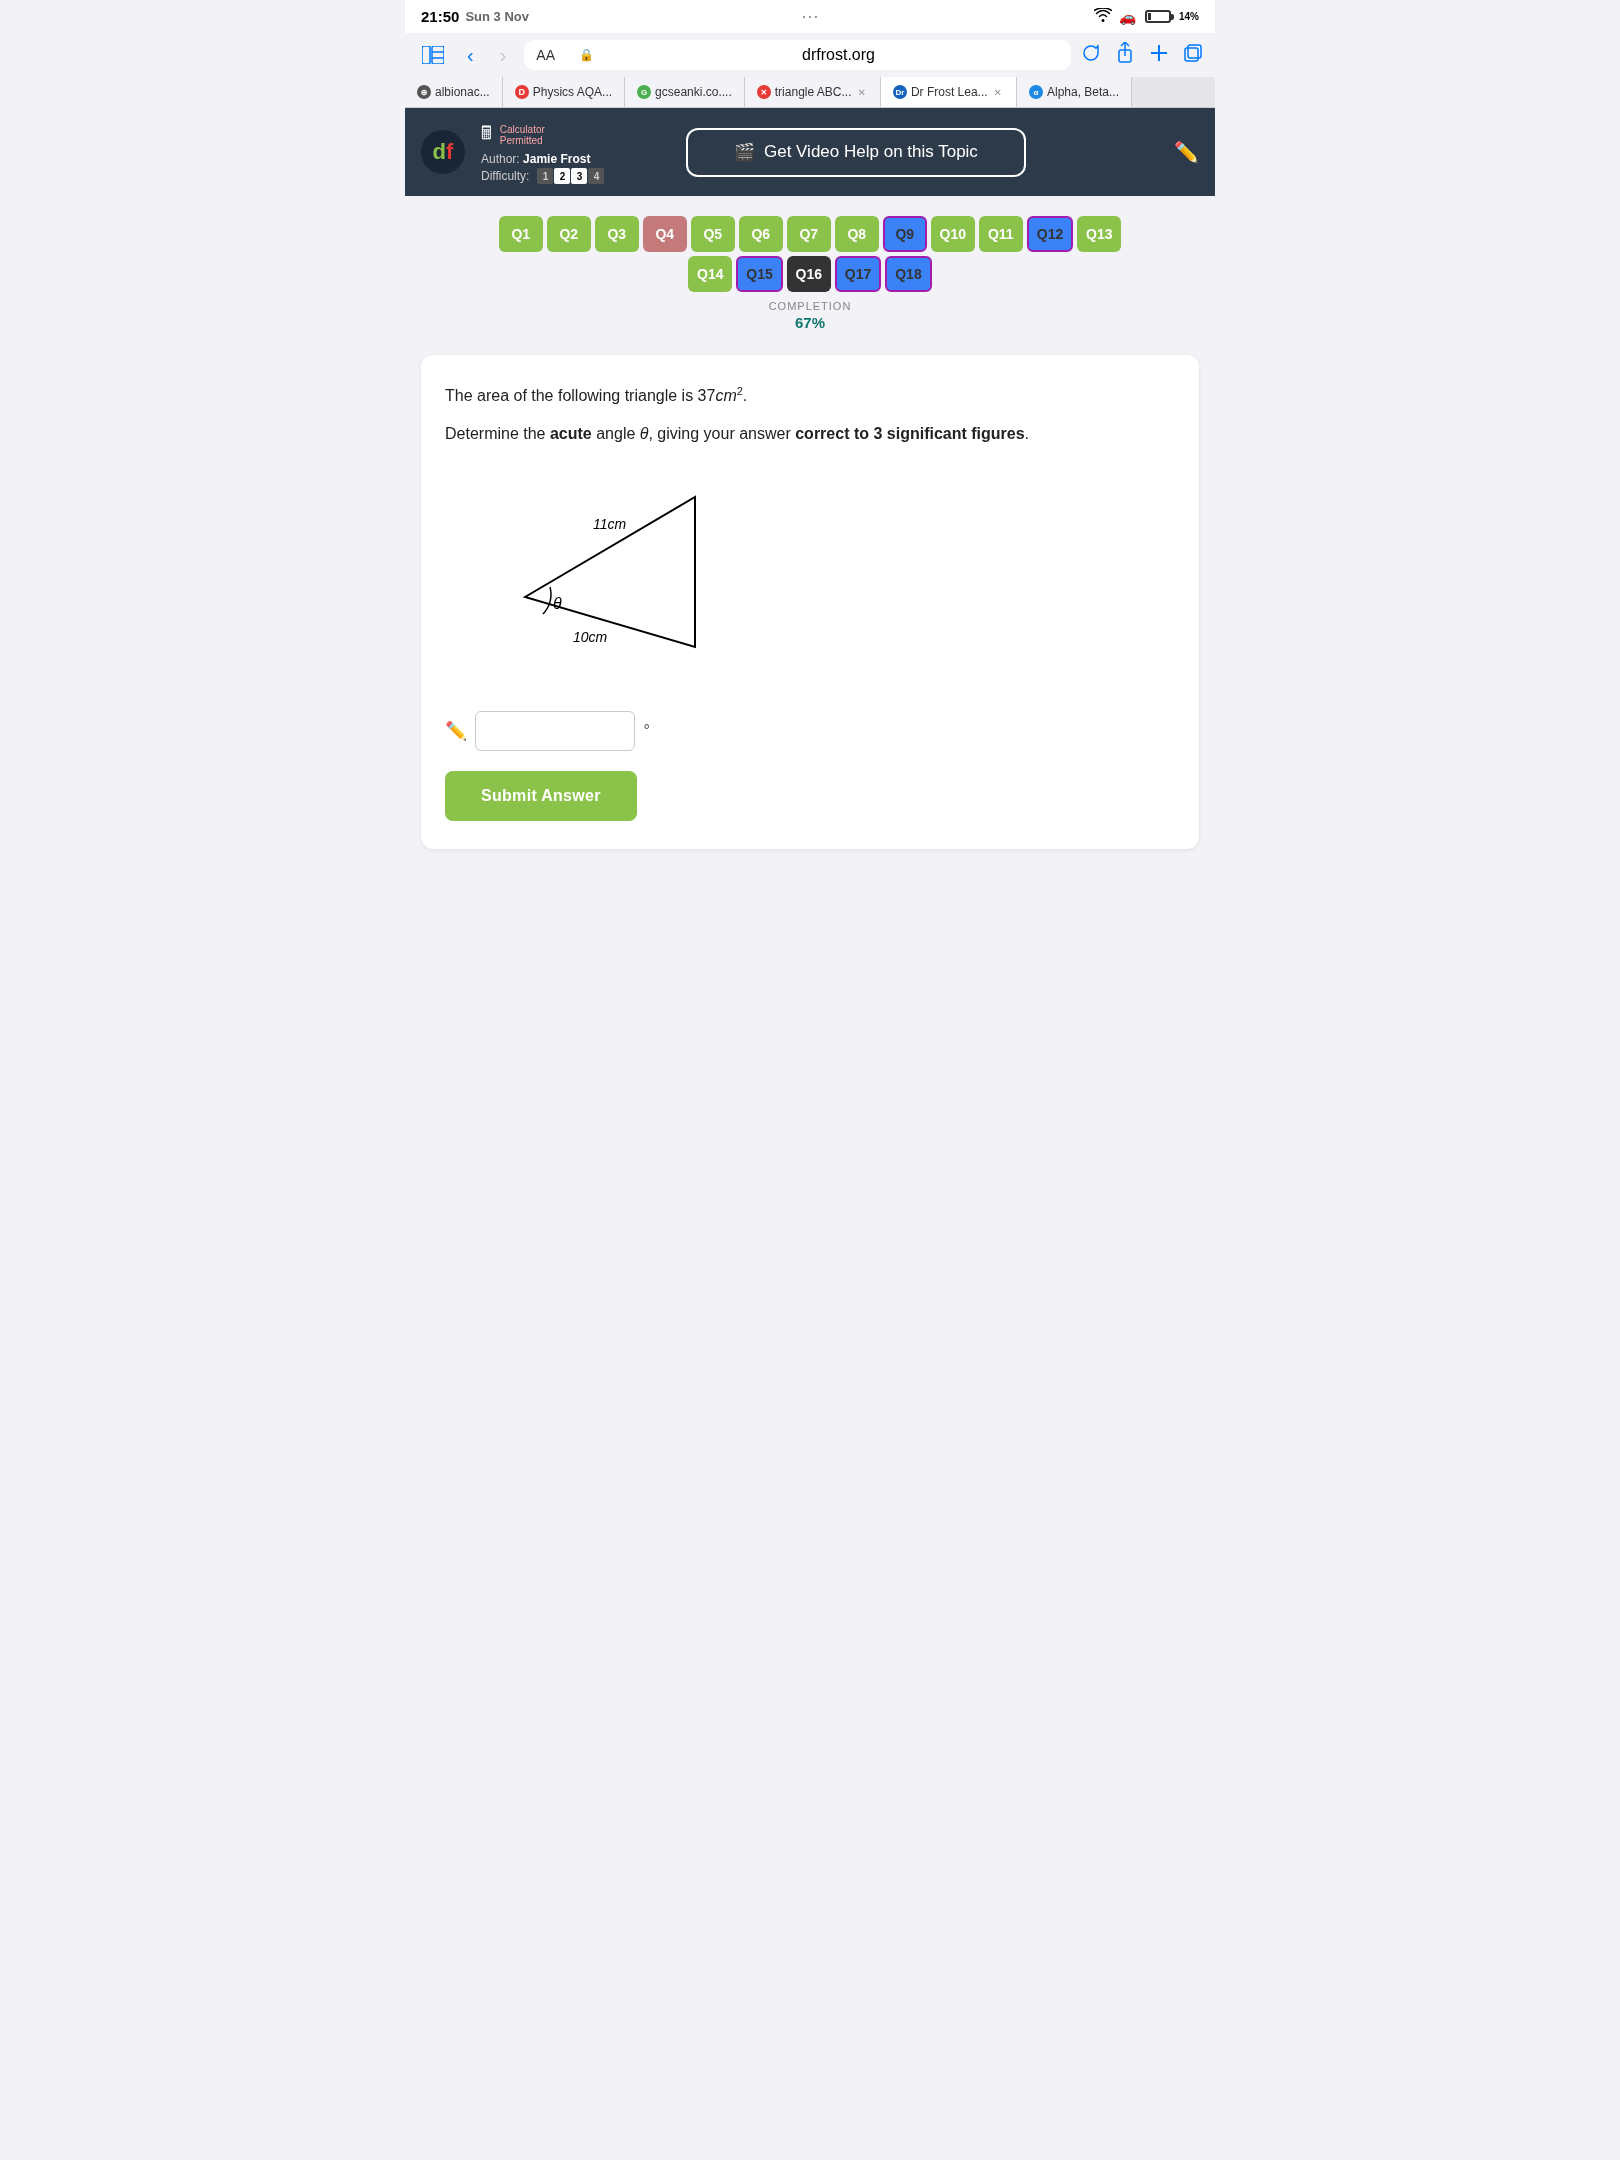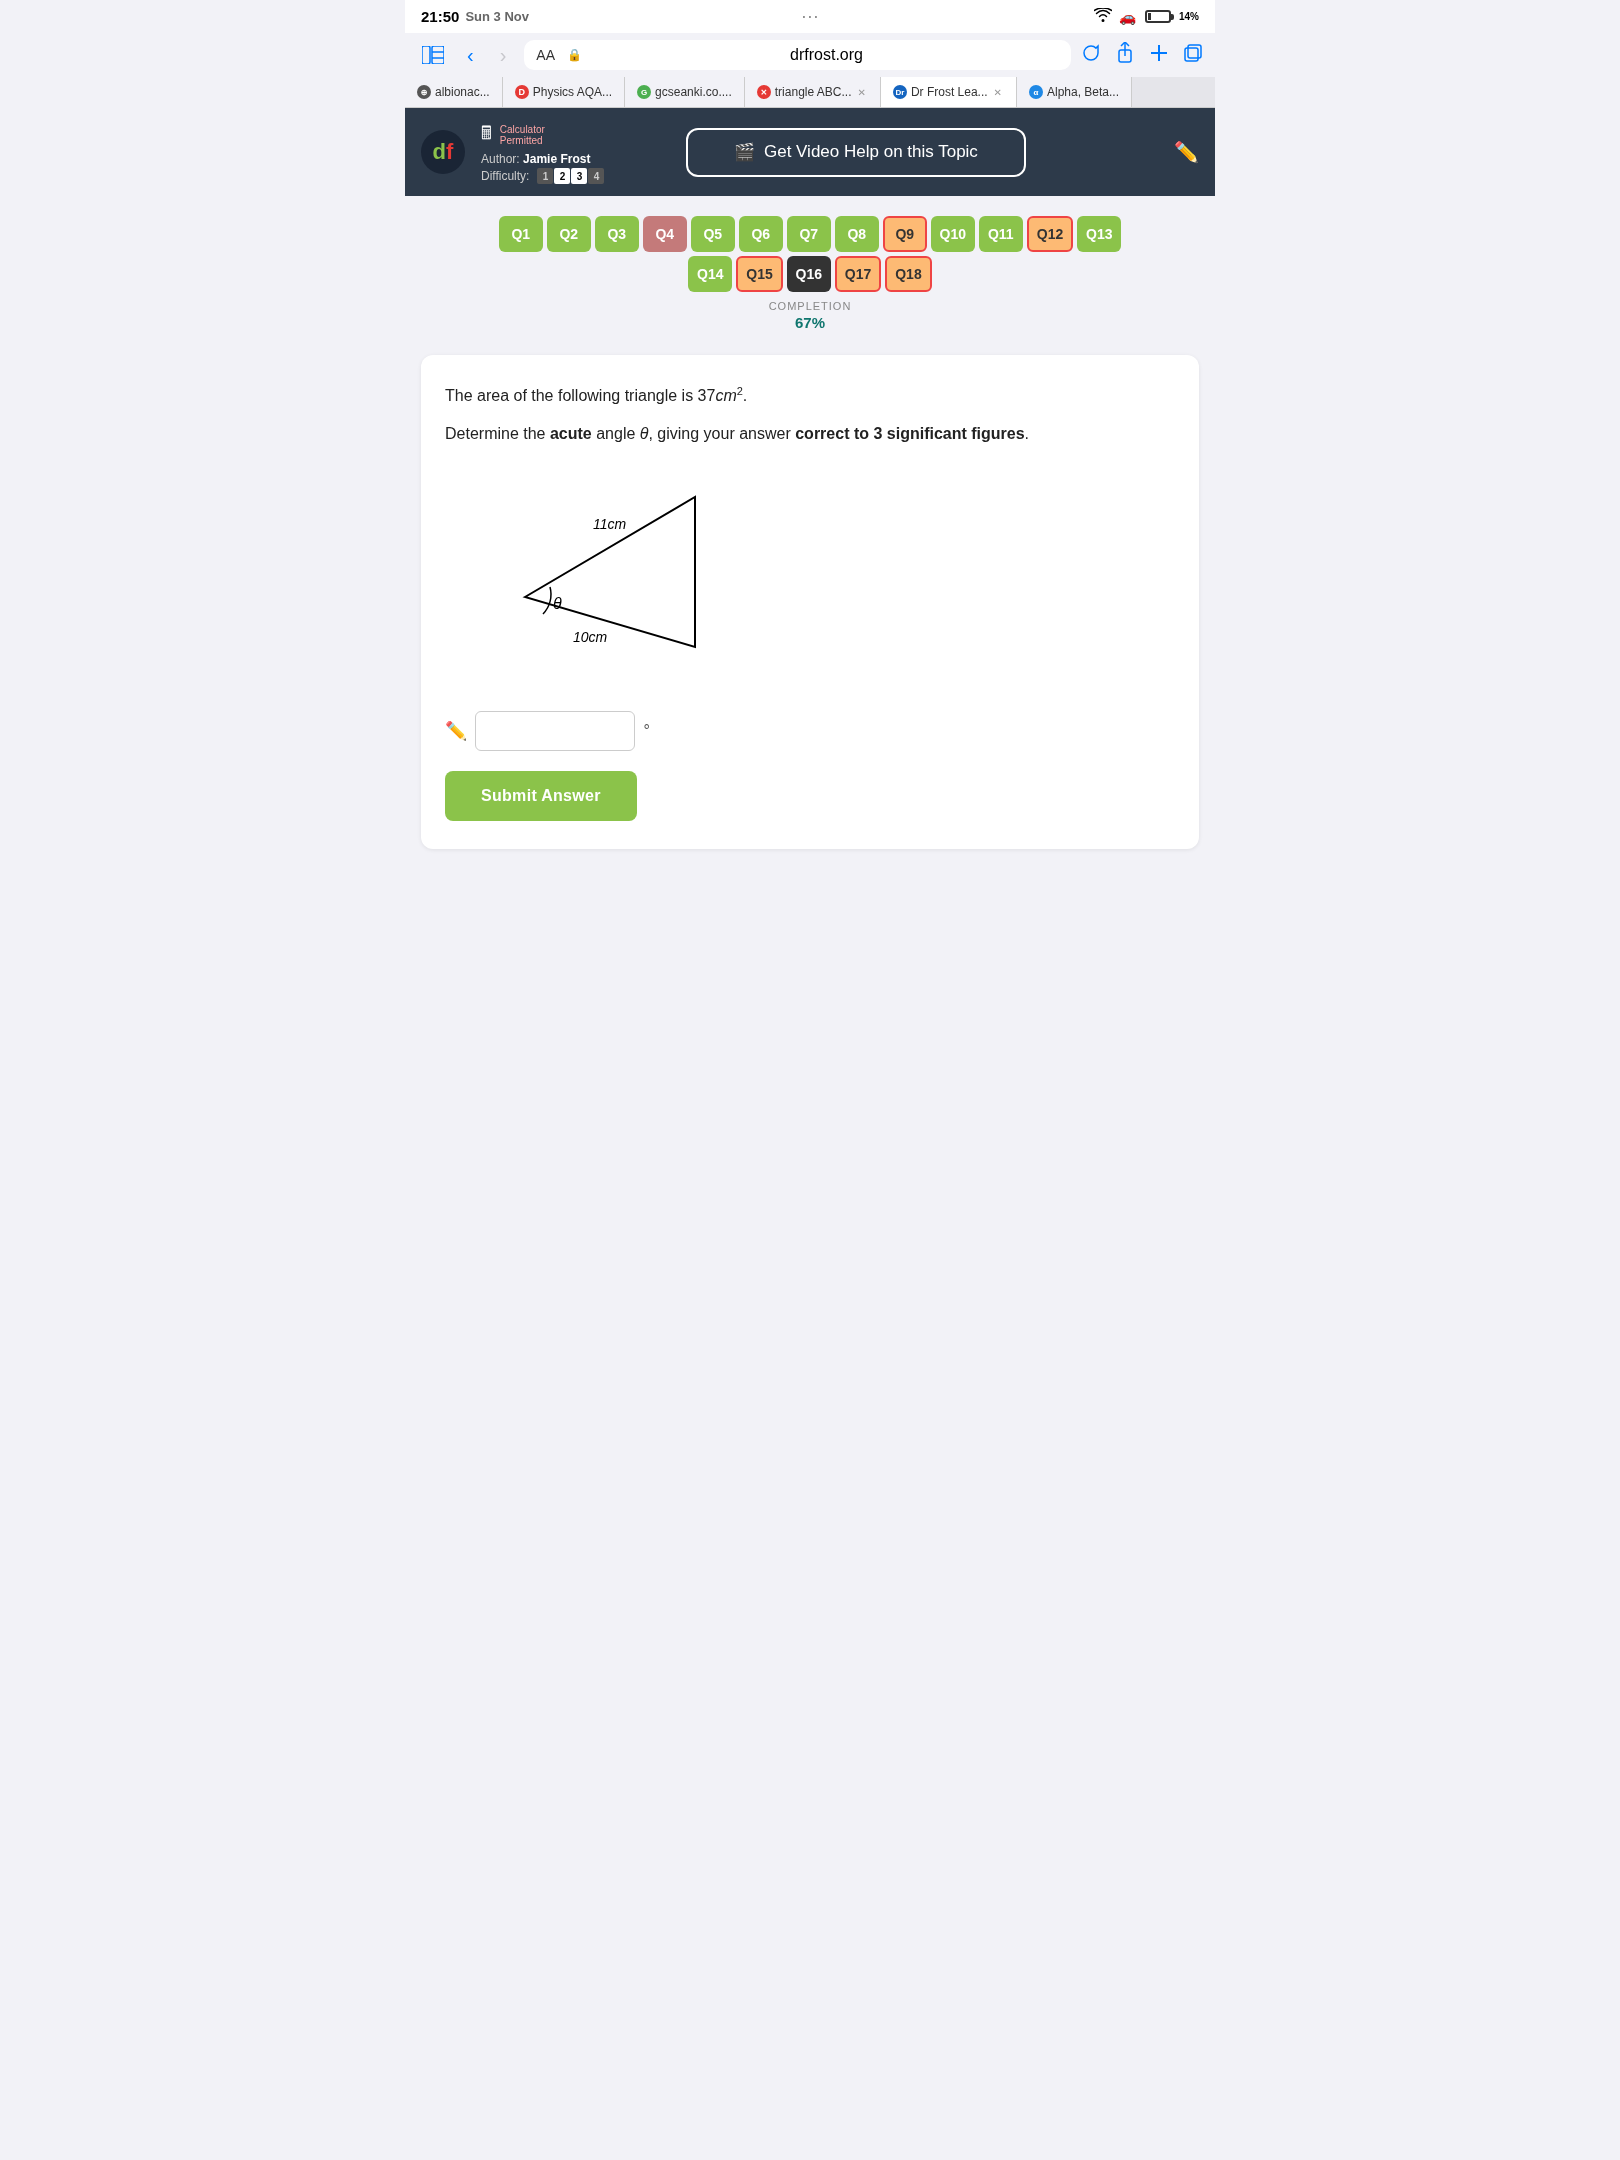--- a/index.html
+++ b/index.html
@@ -51,21 +51,21 @@
       width: 32px; height: 32px; display: flex; align-items: center; justify-content: center;
       background: none; border: none; cursor: pointer;
     }
     .nav-btn {
       background: none; border: none; font-size: 20px; cursor: pointer; color: #007aff;
       padding: 4px 8px;
     }
     .nav-btn.disabled { color: #c7c7cc; }
     .address-bar {
       flex: 1; background: #fff; border-radius: 10px;
-      display: flex; align-items: center; padding: 6px 12px; gap: 12px;
+      display: flex; align-items: center; padding: 6px 12px; gap: 24px;
       font-size: 16px;
     }
     .aa-text { font-size: 14px; color: #333; font-weight: 500; }
     .lock-icon { font-size: 12px; color: #666; }
     .domain { flex: 1; text-align: center; font-size: 16px; color: #000; }
     .toolbar-icons {
       display: flex; align-items: center; gap: 14px;
     }
     .toolbar-icon-btn {
       background: none; border: none; font-size: 20px; color: #007aff; cursor: pointer;
@@ -177,21 +177,21 @@
     }
     .q-btn {
       min-width: 44px; height: 36px; border-radius: 6px;
       display: flex; align-items: center; justify-content: center;
       font-size: 14px; font-weight: 700; cursor: pointer;
       border: none; padding: 0 8px;
     }
     .q-green { background: #8bc34a; color: #fff; }
     .q-pink { background: #c47a7a; color: #fff; }
     .q-current { background: #333; color: #fff; }
-    .q-outline { background: #fdba74; color: #333; border: 2px solid #ef4444; }
+    .q-outline { background: #3b82f6; color: #333; border: 2px solid #a21caf; }
     .completion-label {
       font-size: 11px; color: #888; text-align: center; margin-top: 4px; letter-spacing: 1px;
       text-transform: uppercase;
     }
     .completion-pct {
       font-size: 15px; color: #0f766e; text-align: center; font-weight: 600; margin-top: 2px;
     }
 
     
     .question-card {

